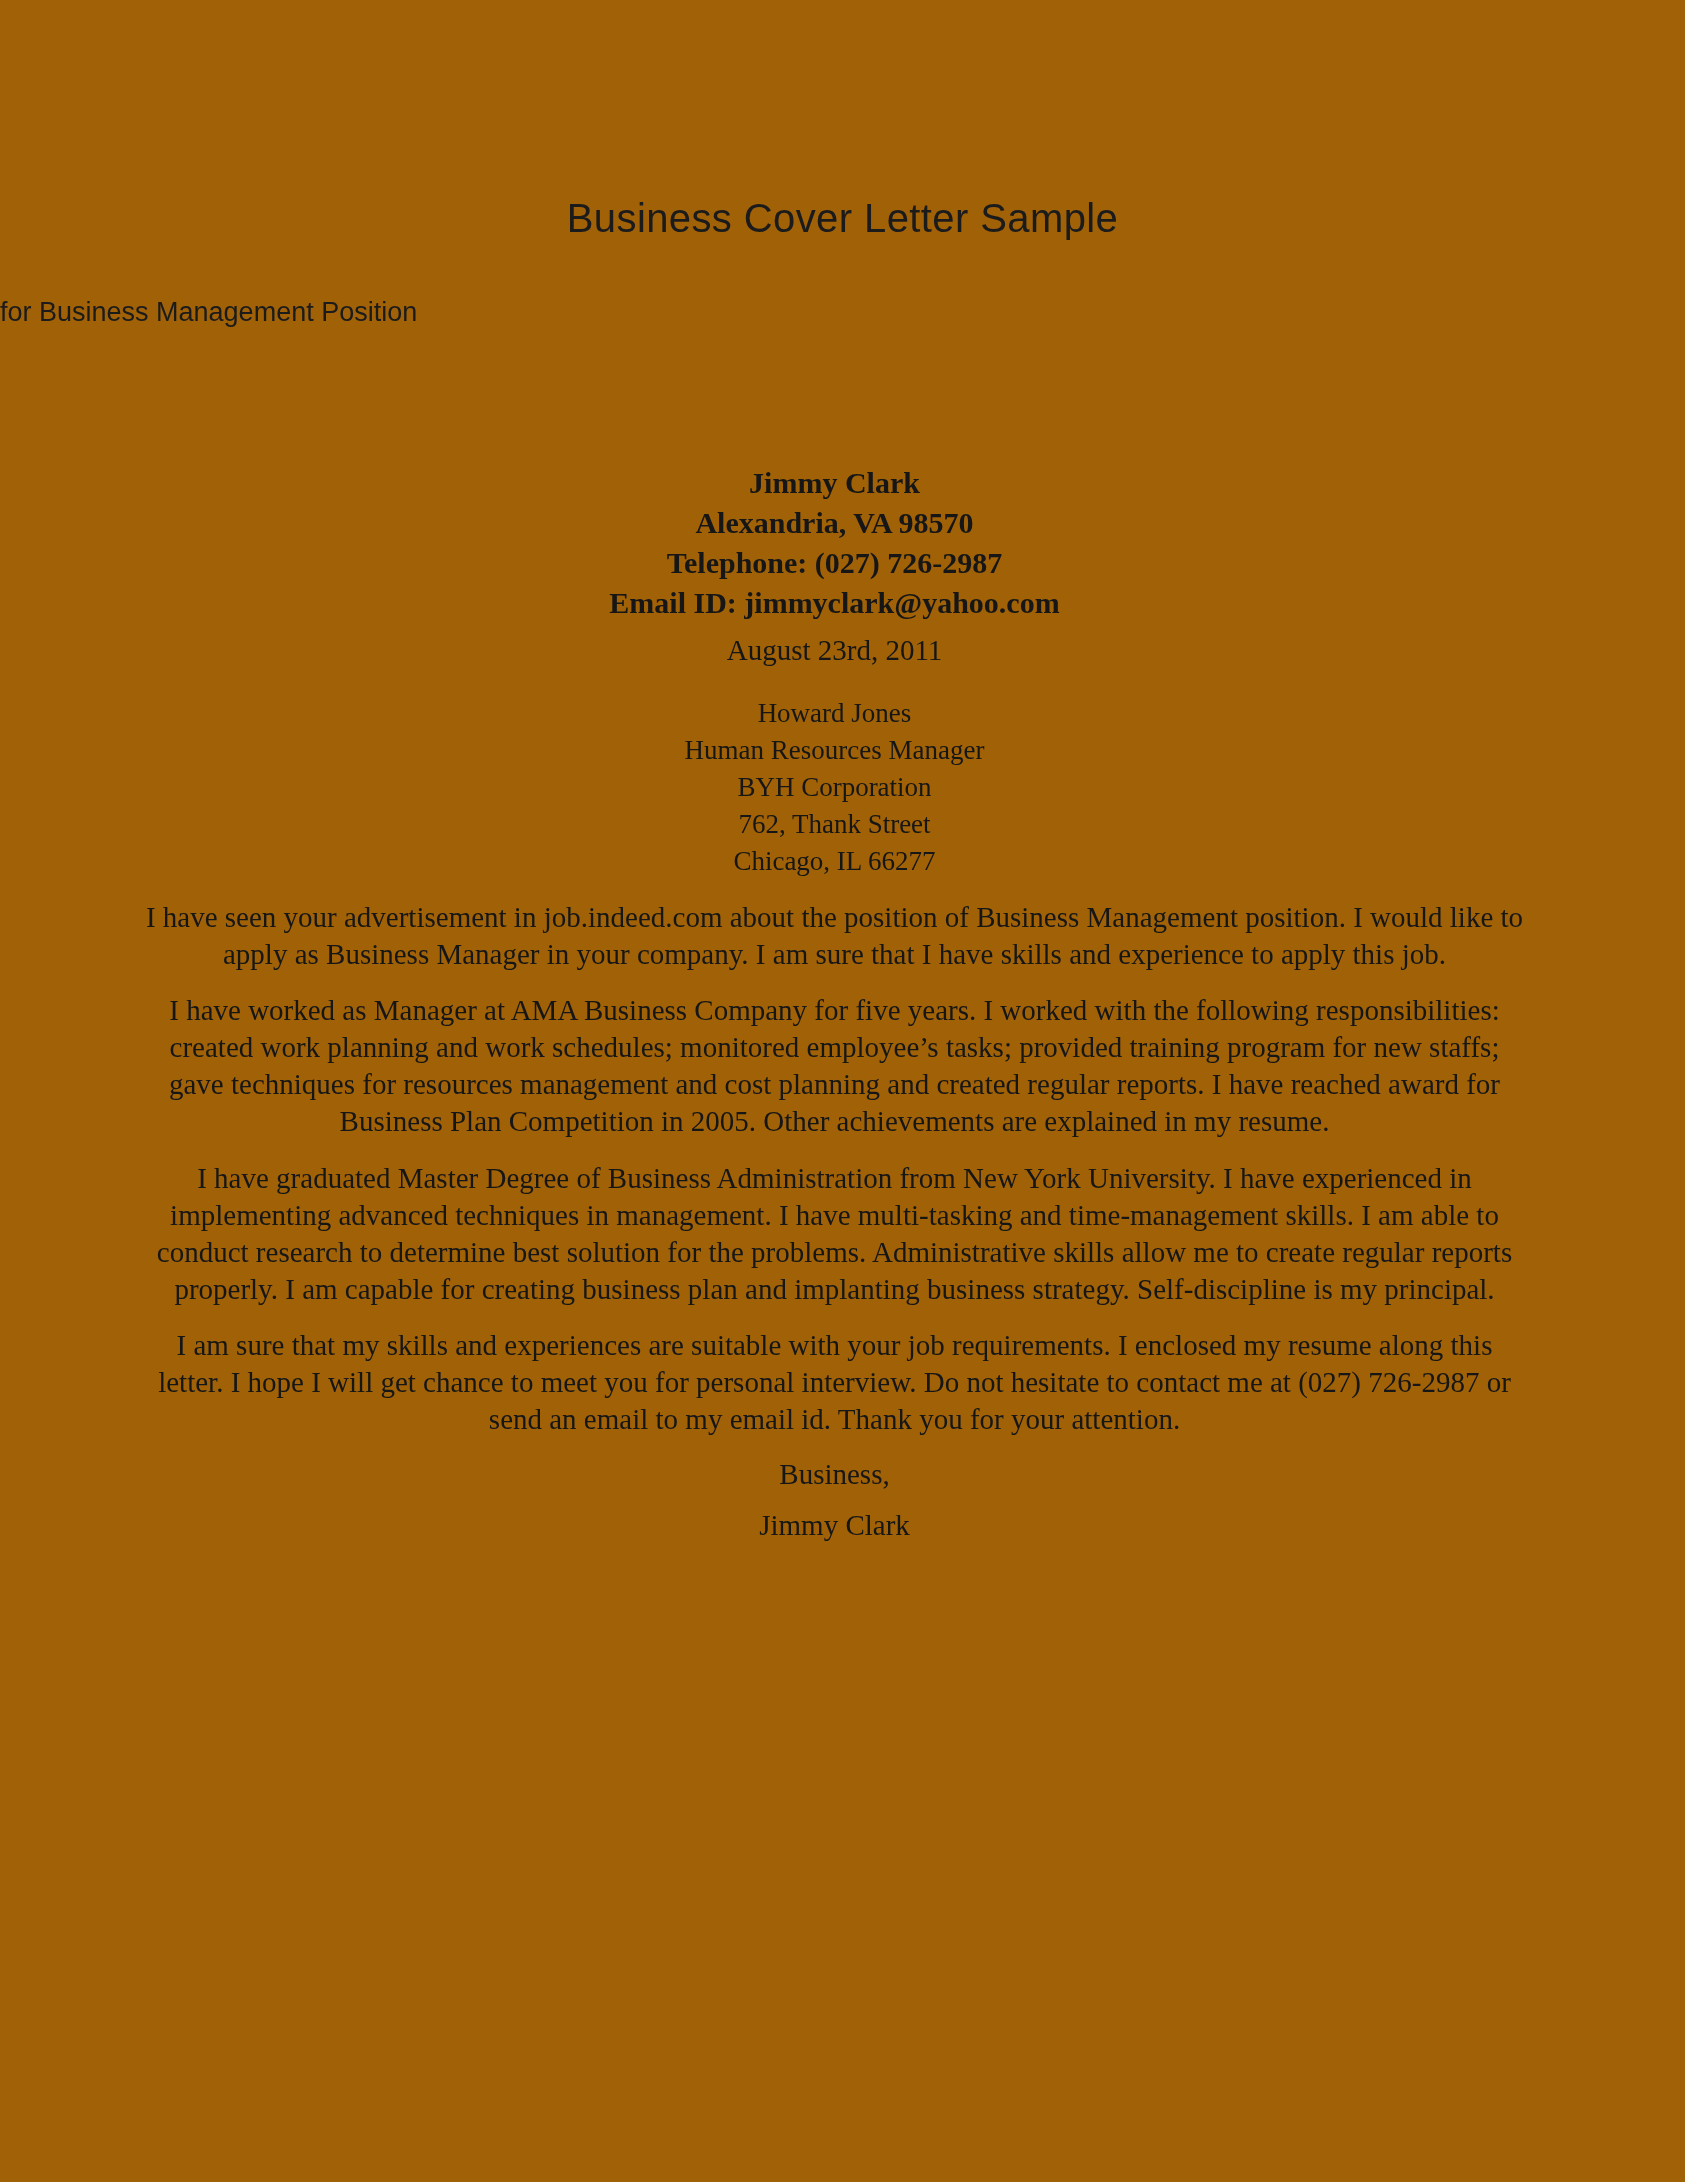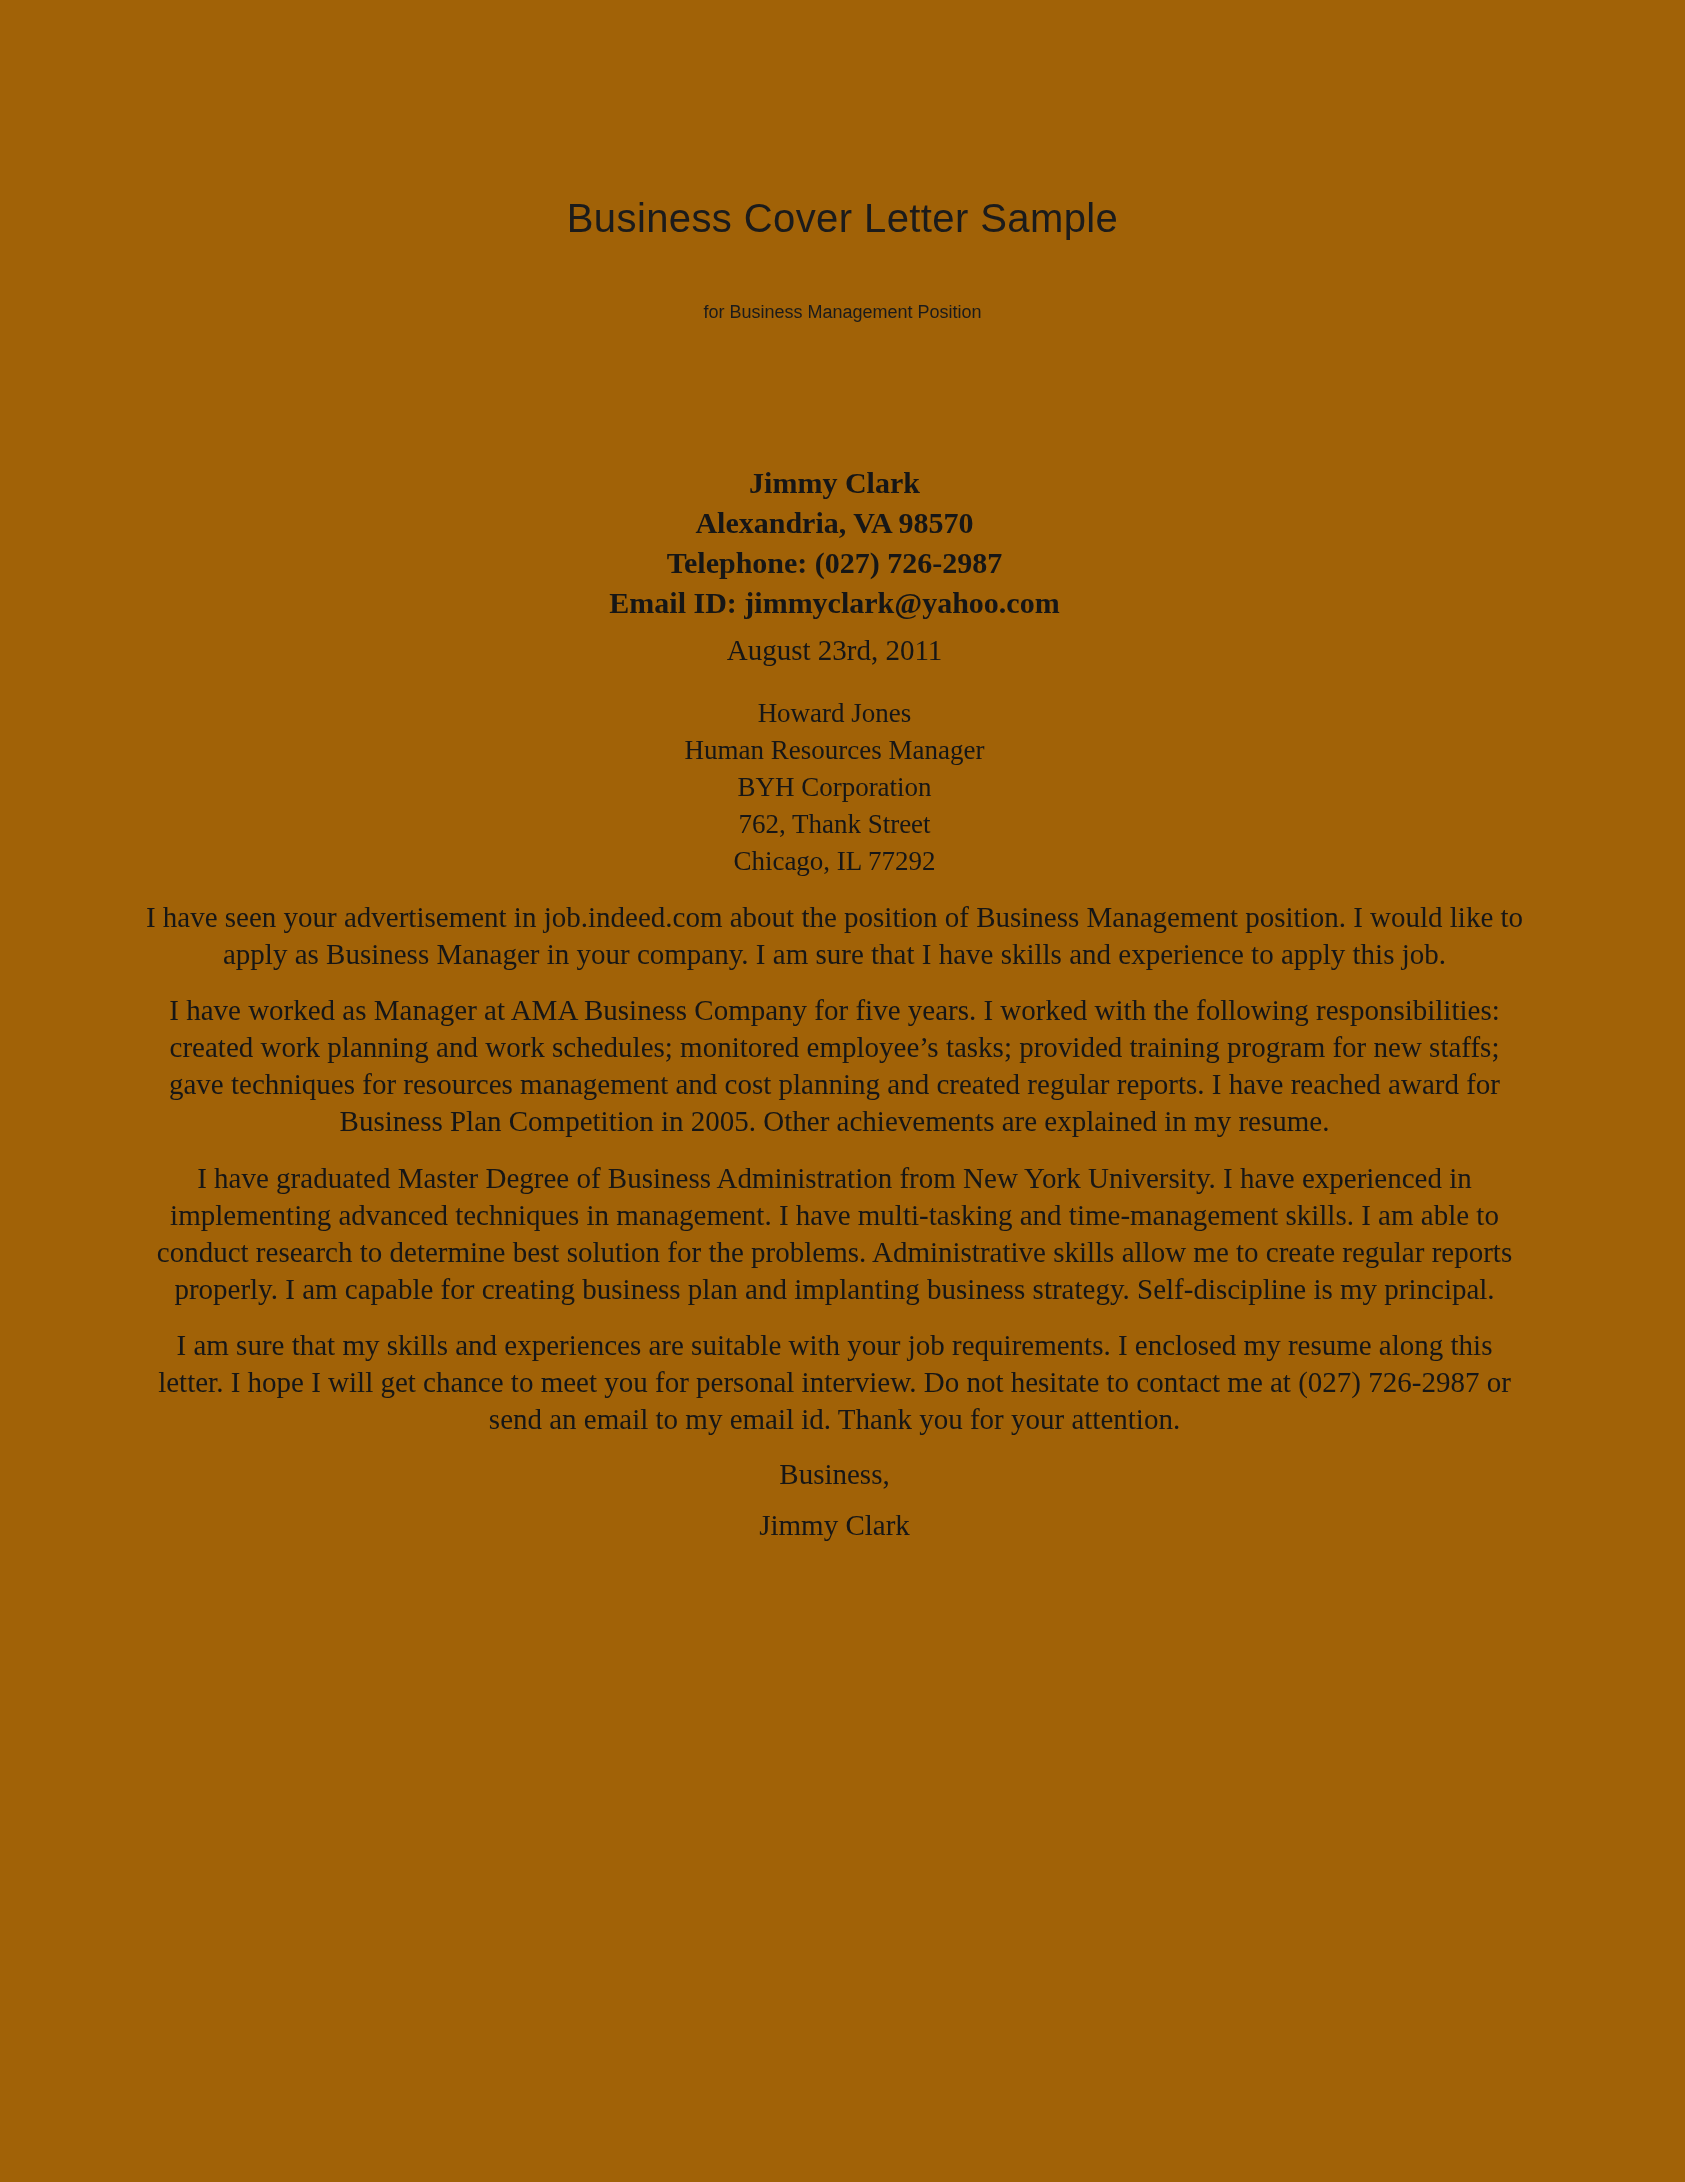--- a/index.html
+++ b/index.html
@@ -23,23 +23,23 @@
     text-align: center;
     font-family: "Liberation Sans", sans-serif;
     font-size: 40px;
     font-weight: 400;
     line-height: 47px;
     letter-spacing: 0.4px;
     color: #1b1b1b;
   }
   .subtitle {
     margin: 54px 0 0 0;
-    text-align: center;
+    text-align: left;
     font-family: "Liberation Sans", sans-serif;
-    font-size: 18px;
+    font-size: 27px;
     font-weight: 400;
     line-height: 32px;
     color: #1b1b1b;
   }
   .letter {
     width: 1385px;
     margin: 135px 0 0 142px;
   }
   .letter p { margin: 0; text-align: center; }
   .sender p {
@@ -93,21 +93,21 @@
       <p>Email ID: jimmyclark@yahoo.com</p>
     </div>
 
     <p class="date">August 23rd, 2011</p>
 
     <div class="recipient">
       <p>Howard Jones</p>
       <p>Human Resources Manager</p>
       <p>BYH Corporation</p>
       <p>762, Thank Street</p>
-      <p>Chicago, IL 77292</p>
+      <p>Chicago, IL 66277</p>
     </div>
 
 
     <p class="para">I have seen your advertisement in job.indeed.com about the position of Business Management position. I would like to apply as Business Manager in your company. I am sure that I have skills and experience to apply this job.</p>
     <p class="para">I have worked as Manager at AMA Business Company for five years. I worked with the following responsibilities: created work planning and work schedules; monitored employee’s tasks; provided training program for new staffs; gave techniques for resources management and cost planning and created regular reports. I have reached award for Business Plan Competition in 2005. Other achievements are explained in my resume.</p>
     <p class="para">I have graduated Master Degree of Business Administration from New York University. I have experienced in implementing advanced techniques in management. I have multi-tasking and time-management skills. I am able to conduct research to determine best solution for the problems. Administrative skills allow me to create regular reports properly. I am capable for creating business plan and implanting business strategy. Self-discipline is my principal.</p>
     <p class="para">I am sure that my skills and experiences are suitable with your job requirements. I enclosed my resume along this letter. I hope I will get chance to meet you for personal interview. Do not hesitate to contact me at (027) 726-2987 or send an email to my email id. Thank you for your attention.</p>
 
     <p class="closing">Business,</p>
     <p class="signature">Jimmy Clark</p>

